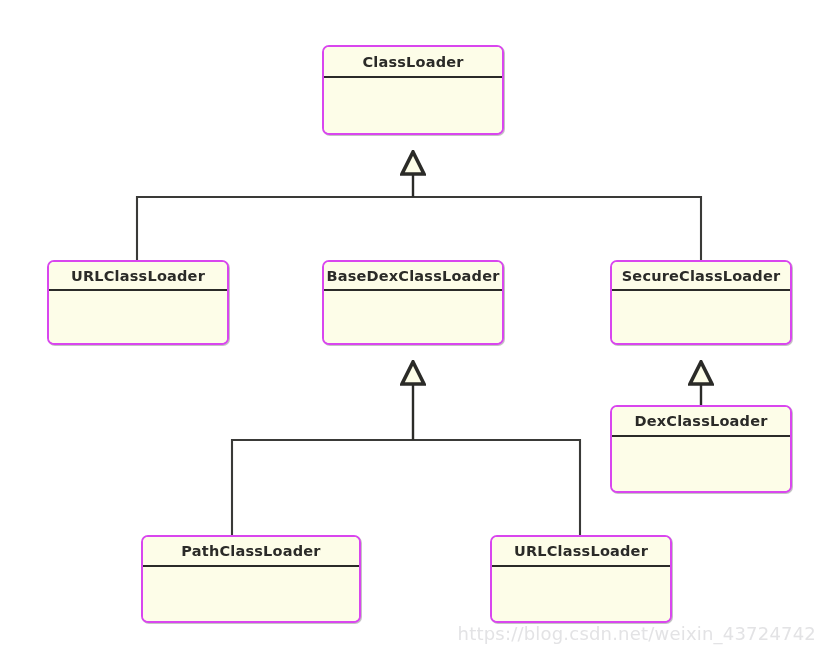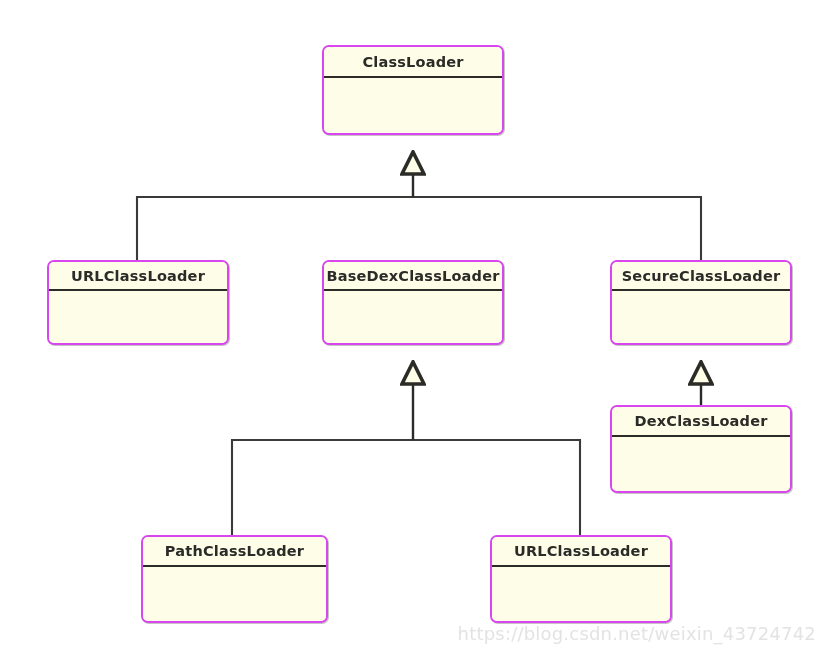--- a/index.html
+++ b/index.html
@@ -126,21 +126,21 @@
     <div class="uml-attr-compartment" style="height:52px;"></div>
   </div>
 
   <div class="uml-class" style="left:610px; top:405px; width:182px; height:88px;">
     <div class="uml-name-compartment" style="height:30px;">
       <span class="uml-class-name">DexClassLoader</span>
     </div>
     <div class="uml-attr-compartment" style="height:54px;"></div>
   </div>
 
-  <div class="uml-class" style="left:141px; top:535px; width:187px; height:88px;">
+  <div class="uml-class" style="left:141px; top:535px; width:220px; height:88px;">
     <div class="uml-name-compartment" style="height:30px;">
       <span class="uml-class-name">PathClassLoader</span>
     </div>
     <div class="uml-attr-compartment" style="height:54px;"></div>
   </div>
 
   <div class="uml-class" style="left:490px; top:535px; width:182px; height:88px;">
     <div class="uml-name-compartment" style="height:30px;">
       <span class="uml-class-name">URLClassLoader</span>
     </div>

